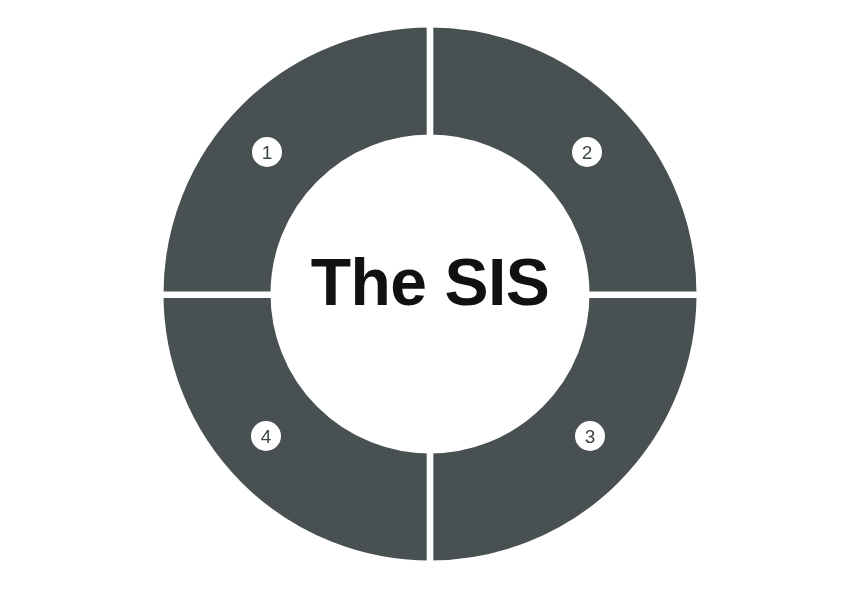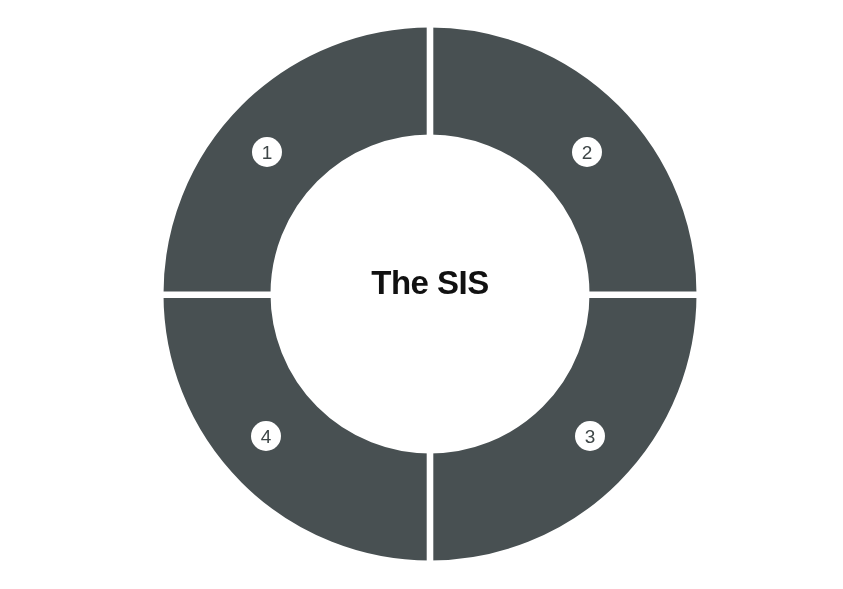--- a/index.html
+++ b/index.html
@@ -41,21 +41,21 @@
   .badge-2{left:572px;top:137px;}
   .badge-3{left:575px;top:421px;}
   .badge-4{left:251px;top:421px;}
   .title{
     position:absolute;
     left:430px;top:282px;
     transform:translate(-50%,-50%);
     text-align:center;
     color:var(--title,#111111);
     font-weight:700;
-    font-size:33px;
+    font-size:66px;
     line-height:71px;
     letter-spacing:-0.5px;
     white-space:nowrap;
   }
 </style>
 </head>
 <body>
 
 <div class="diagram">
 

